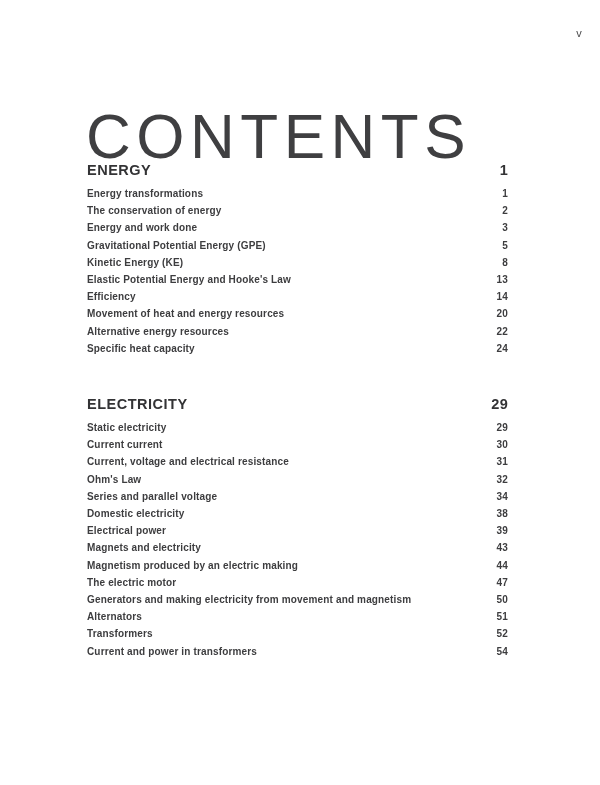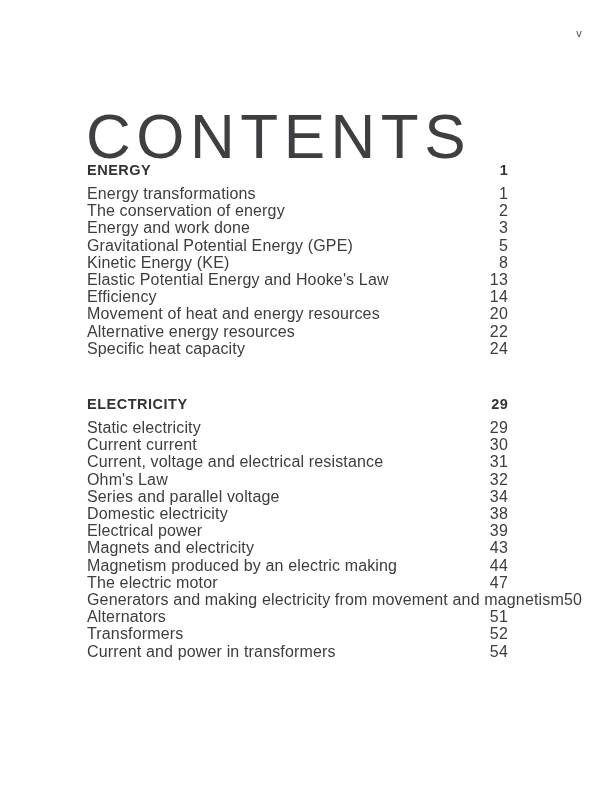--- a/index.html
+++ b/index.html
@@ -69,23 +69,23 @@
   }
 
   .entries {
     list-style: none;
     margin: 4px 0 0 0;
     padding: 0;
   }
   .entry {
     display: flex;
     align-items: baseline;
-    font-size: 16px;
+    font-size: 10px;
     line-height: 17.2px;
-    font-weight: normal;
+    font-weight: bold;
     letter-spacing: 0.15px;
     color: #3d3d3f;
   }
   .entry .lbl { flex: 0 1 auto; white-space: nowrap; }
   .entry .fill { flex: 1 1 auto; }
   .entry .pg {
     flex: 0 0 auto;
     text-align: right;
     letter-spacing: 0.2px;
   }

